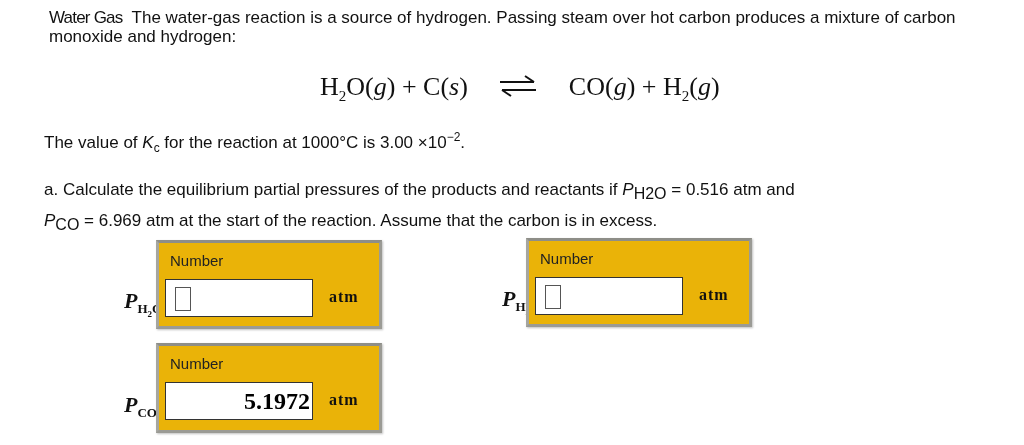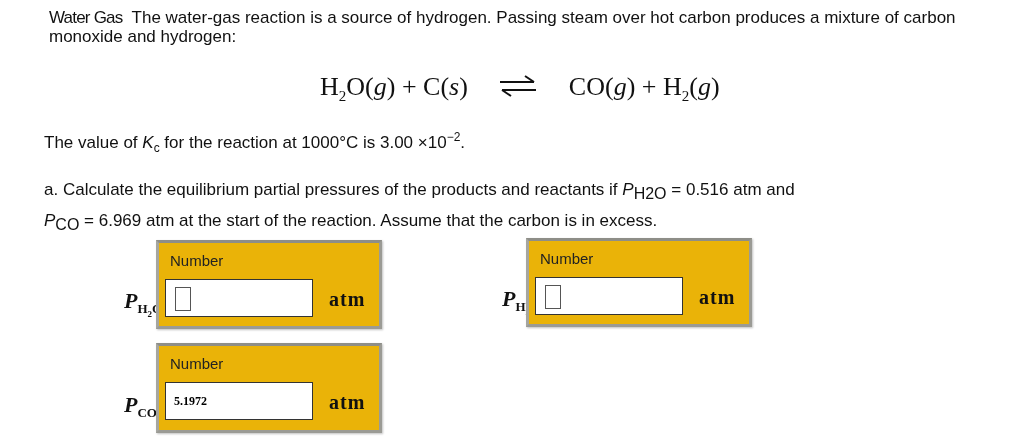--- a/index.html
+++ b/index.html
@@ -23,26 +23,26 @@
   .plabel { font-family: "Liberation Serif", serif; font-size: 22px; font-weight: bold; white-space: nowrap; margin-left: 40px; }
   .plabel i { font-style: italic; }
   .plabel sub { font-size: 13px; }
 
   .box { background: #eab308; border: 3px solid #9b9b95;
          border-top-color: #8e8e88; border-left-color: #a6a6a0;
          box-shadow: 1px 1px 2px rgba(0,0,0,0.25); }
   .box .cap { position: absolute; left: 11px; top: 9px; font-size: 15px; color: #222; }
   .box .field { position: absolute; left: 6px; top: 36px; width: 148px; height: 38px;
                 background: #fff; border: 1px solid #333; box-sizing: border-box;
-                font-family: "Liberation Serif", serif; font-weight: bold; font-size: 12px;
-                padding-left: 8px; line-height: 36px; outline: none; }
+                font-family: "Liberation Serif", serif; font-weight: bold; font-size: 24px;
+                padding-left: 8px; line-height: 36px; outline: none; text-align: right; }
   .box .caret { position: absolute; left: 16px; top: 44px; width: 14px; height: 22px;
                 border: 1px solid #555; background: #fff; }
   .box .unit { position: absolute; left: 170px; top: 45px; font-family: "Liberation Serif", serif;
-               font-weight: bold; font-size: 20px; letter-spacing: 1px; }
+               font-weight: bold; font-size: 16px; letter-spacing: 1px; }
 </style>
 </head>
 <body>
 
 <div class="abs intro">
   <span class="title">Water Gas</span>&nbsp;
   <span>The water-gas reaction is a source of hydrogen. Passing steam over hot carbon produces a mixture of carbon monoxide and hydrogen:</span>
 </div>
 
 <div class="abs eq">

